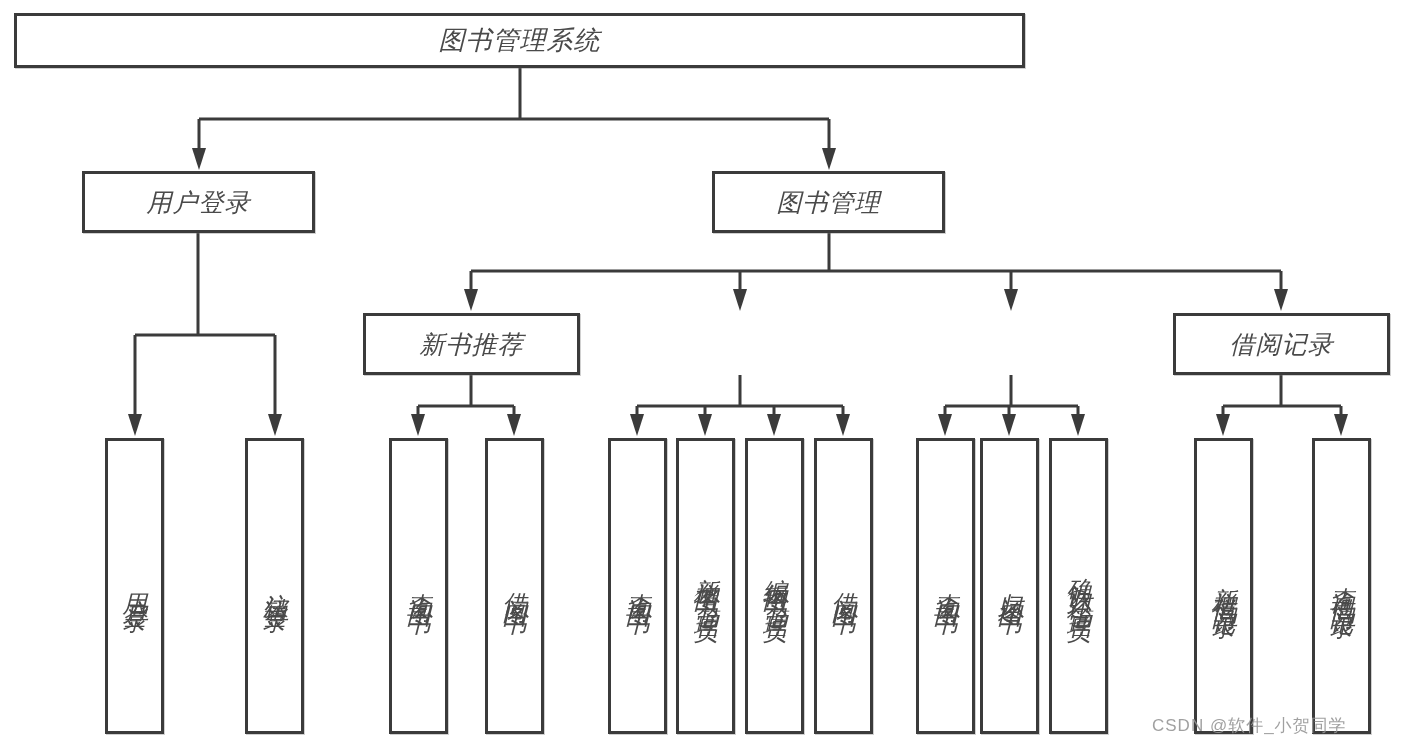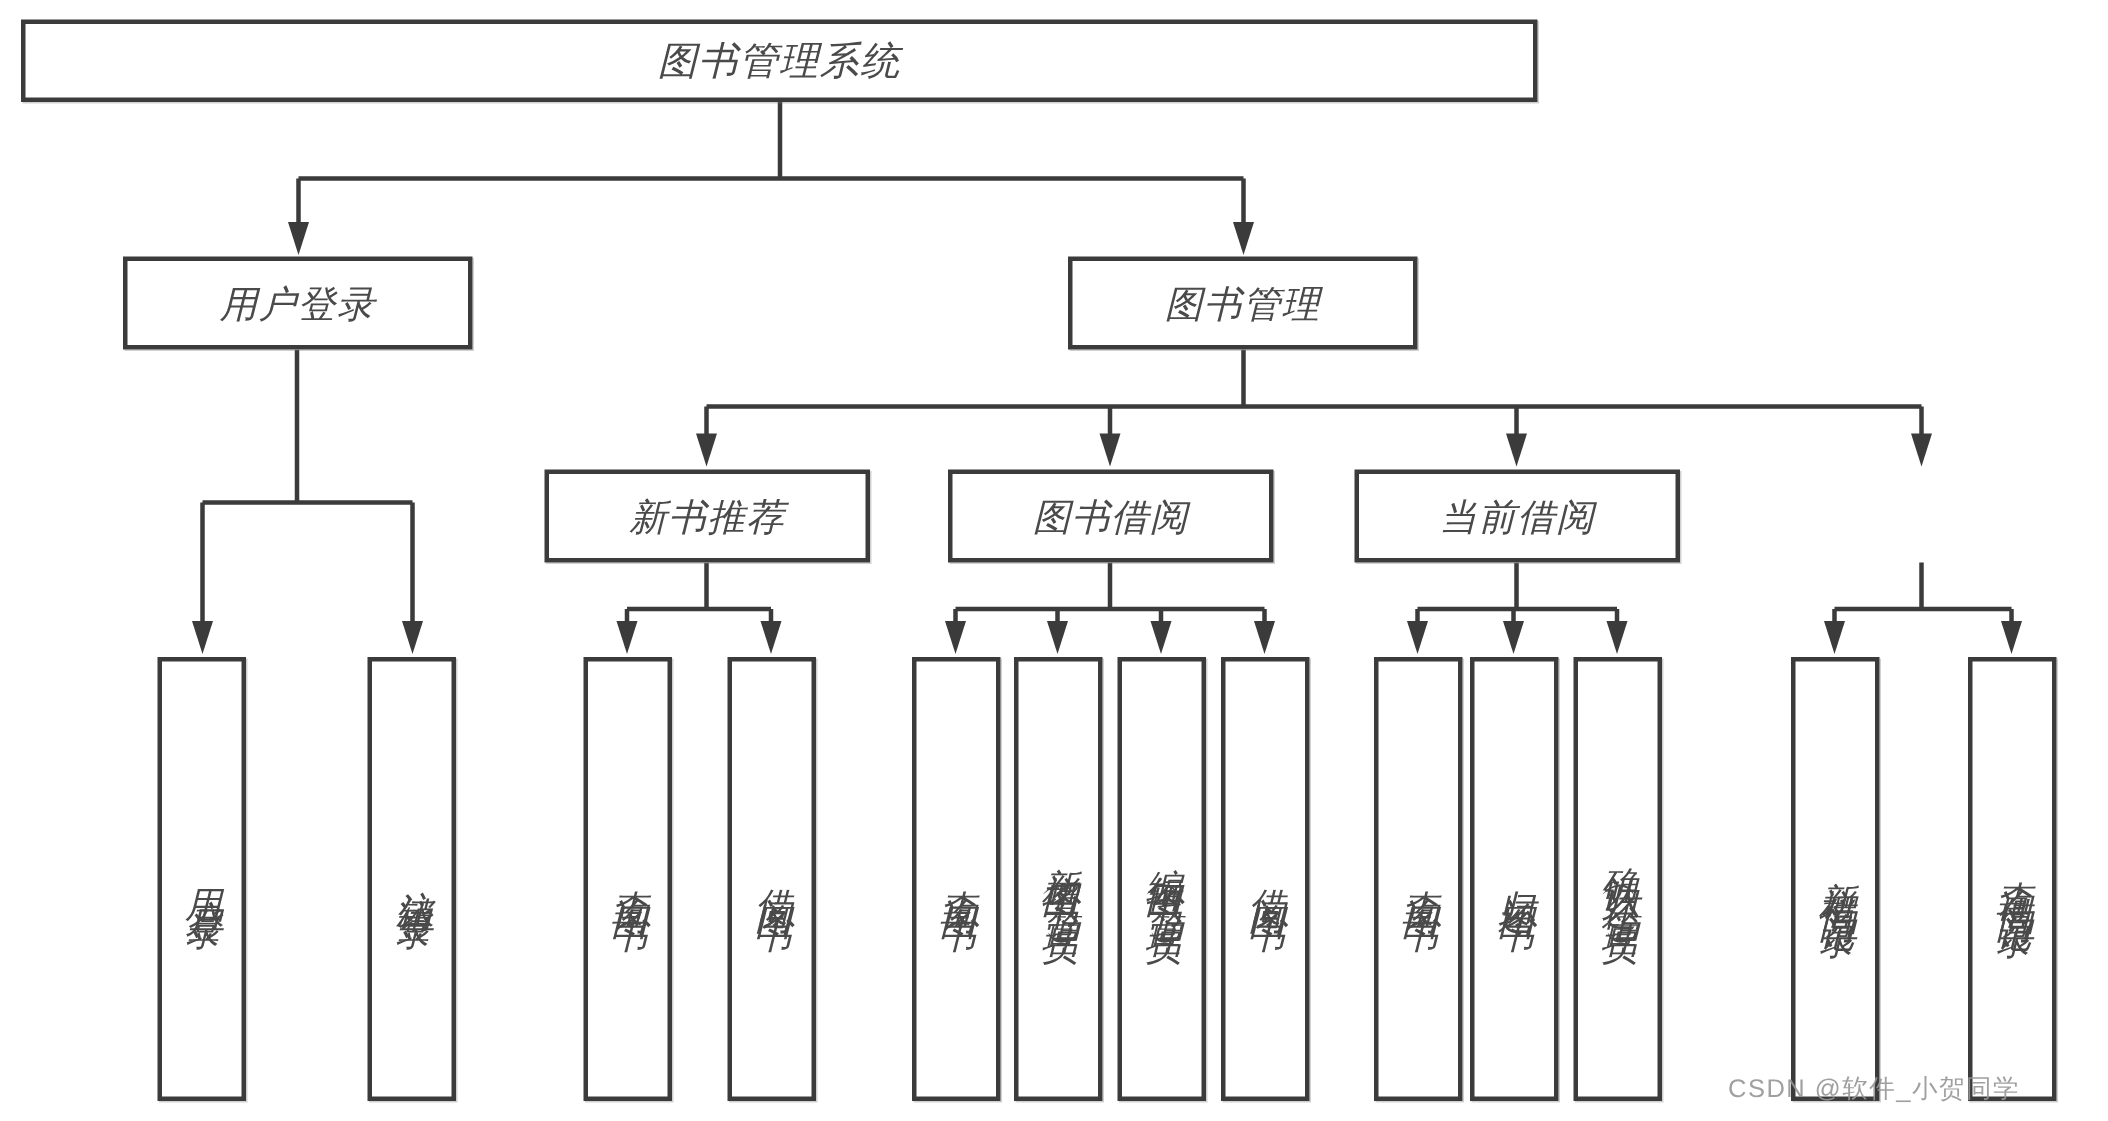--- a/index.html
+++ b/index.html
@@ -116,25 +116,22 @@
   <div class="node h" style="left:82px;top:171px;width:233px;height:62px">
     <span>用户登录</span>
   </div>
   <div class="node h" style="left:712px;top:171px;width:233px;height:62px">
     <span>图书管理</span>
   </div>
 
   <div class="node h" style="left:363px;top:313px;width:217px;height:62px">
     <span>新书推荐</span>
   </div>
-  <div class="node h" style="left:632px;top:313px;width:217px;height:62px">
-    <span>图书借阅</span>
-  </div>
-  <div class="node h" style="left:903px;top:313px;width:217px;height:62px">
-    <span>当前借阅</span>
+  <div class="node h" style="left:1173px;top:313px;width:217px;height:62px">
+    <span>借阅记录</span>
   </div>
 
   <div class="node leaf" style="left:105px;top:438px;width:59px;height:296px">
     <span>用户登录</span>
   </div>
   <div class="node leaf" style="left:245px;top:438px;width:59px;height:296px">
     <span>注销登录</span>
   </div>
 
   <div class="node leaf" style="left:389px;top:438px;width:59px;height:296px">

